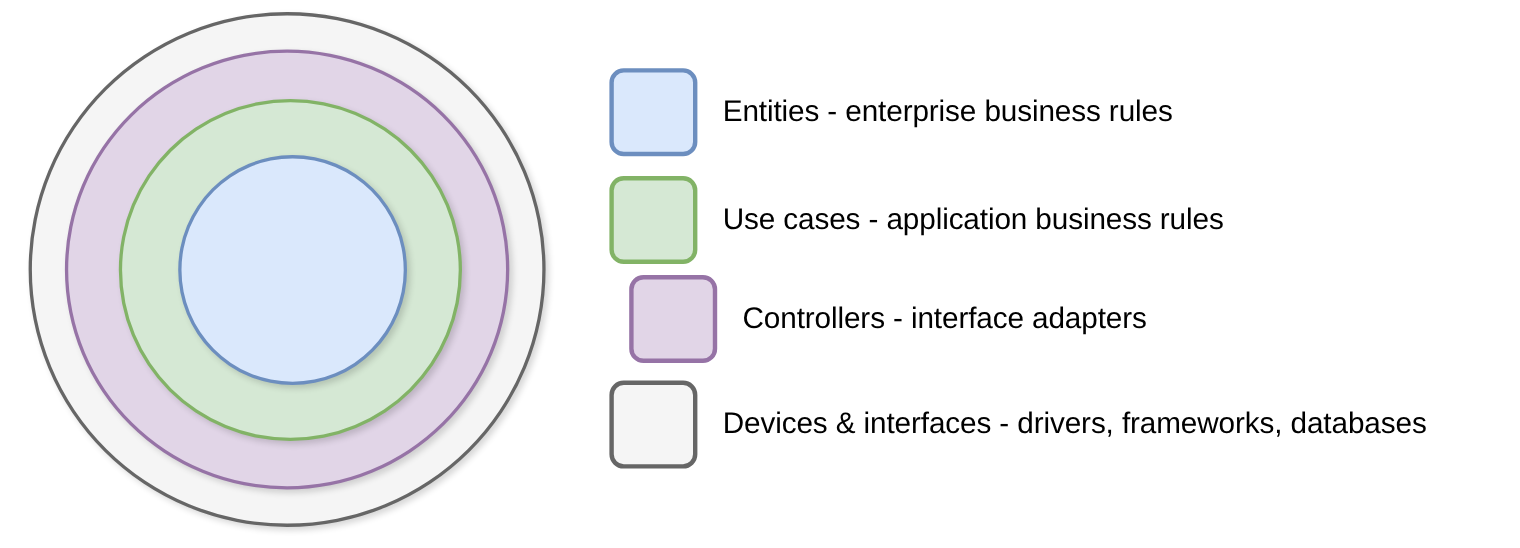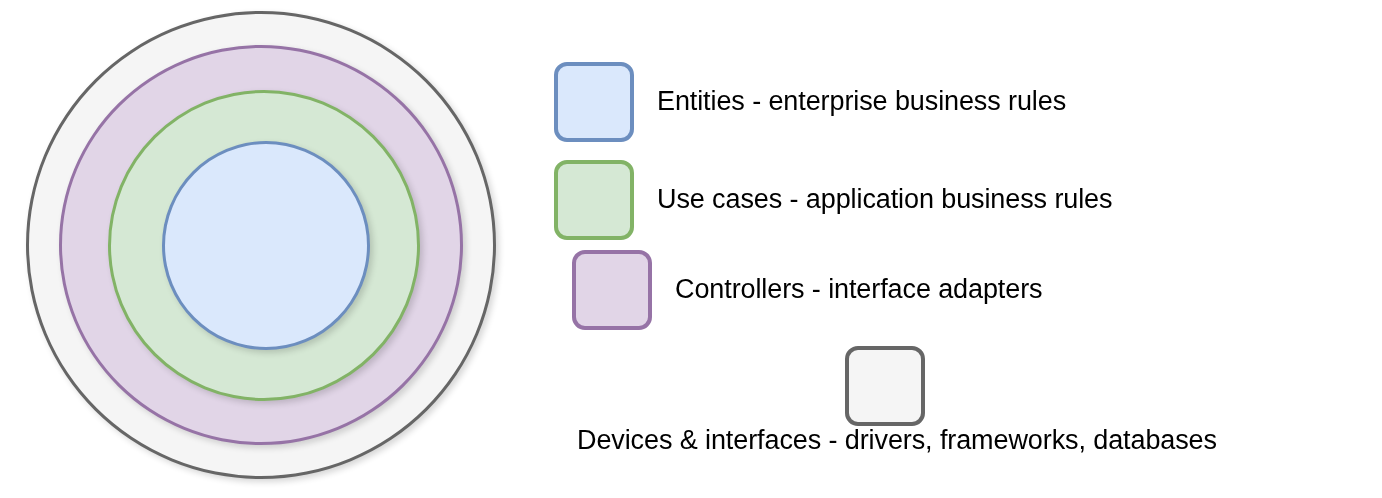--- a/index.html
+++ b/index.html
@@ -89,21 +89,21 @@
     position: absolute;
     left: 0;
     display: flex;
     align-items: center;
     height: 80px;
   }
 
   .legend-row.row-0 { top: 62px; }
   .legend-row.row-1 { top: 160px; text-align: center; }
   .legend-row.row-2 { top: 250px; padding-left: 18px; }
-  .legend-row.row-3 { top: 346px; flex-direction: column; }
+  .legend-row.row-3 { top: 346px; }
 
   .swatch {
     width: 80px;
     height: 80px;
     box-sizing: border-box;
     border-radius: 13px;
     border-style: solid;
     border-width: 4px;
     flex: 0 0 auto;
   }

